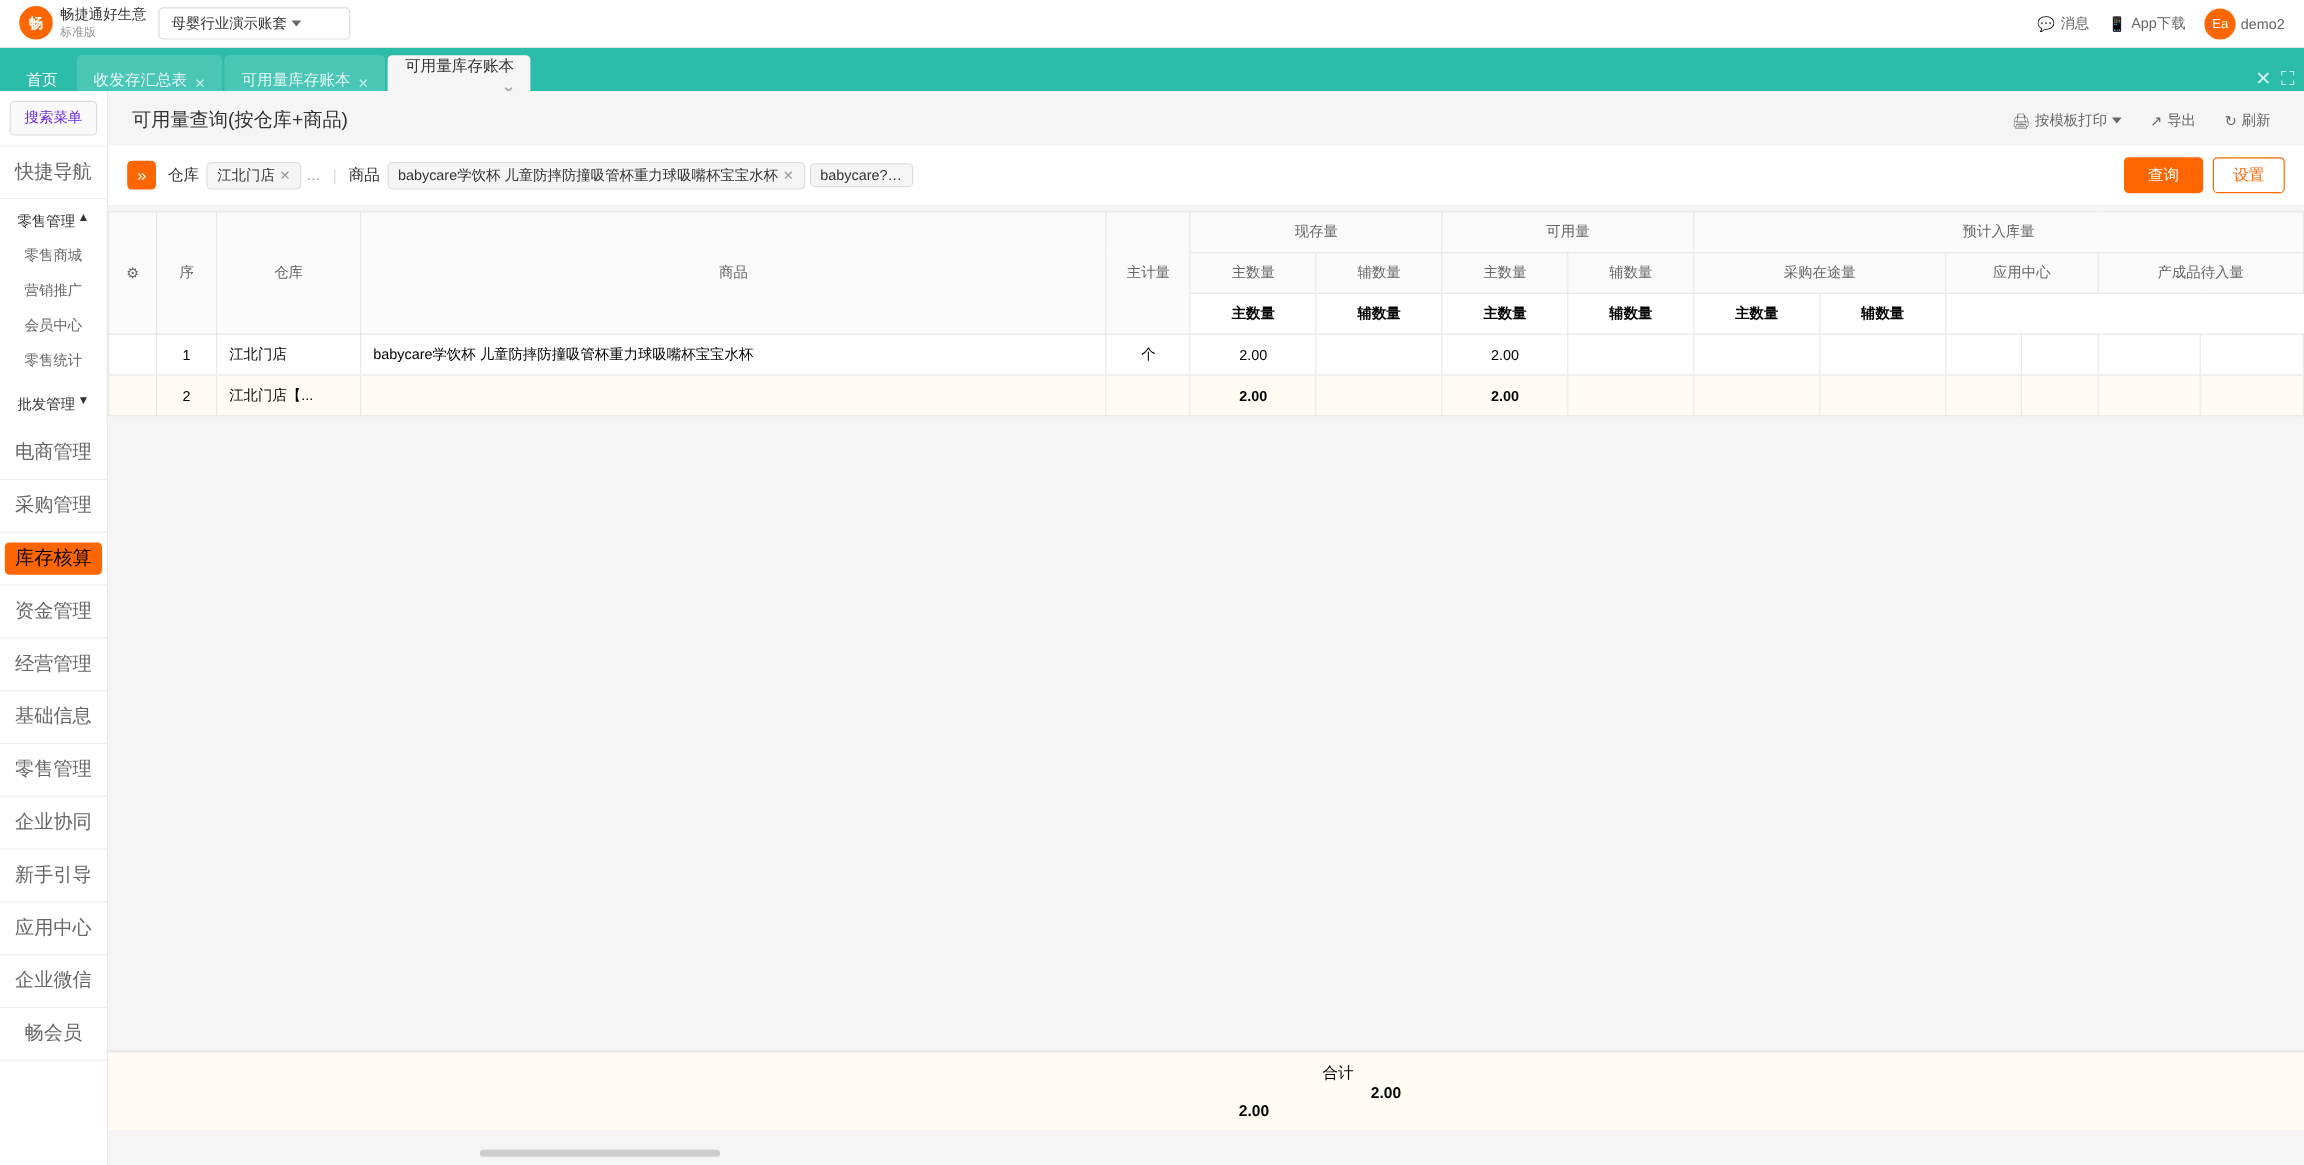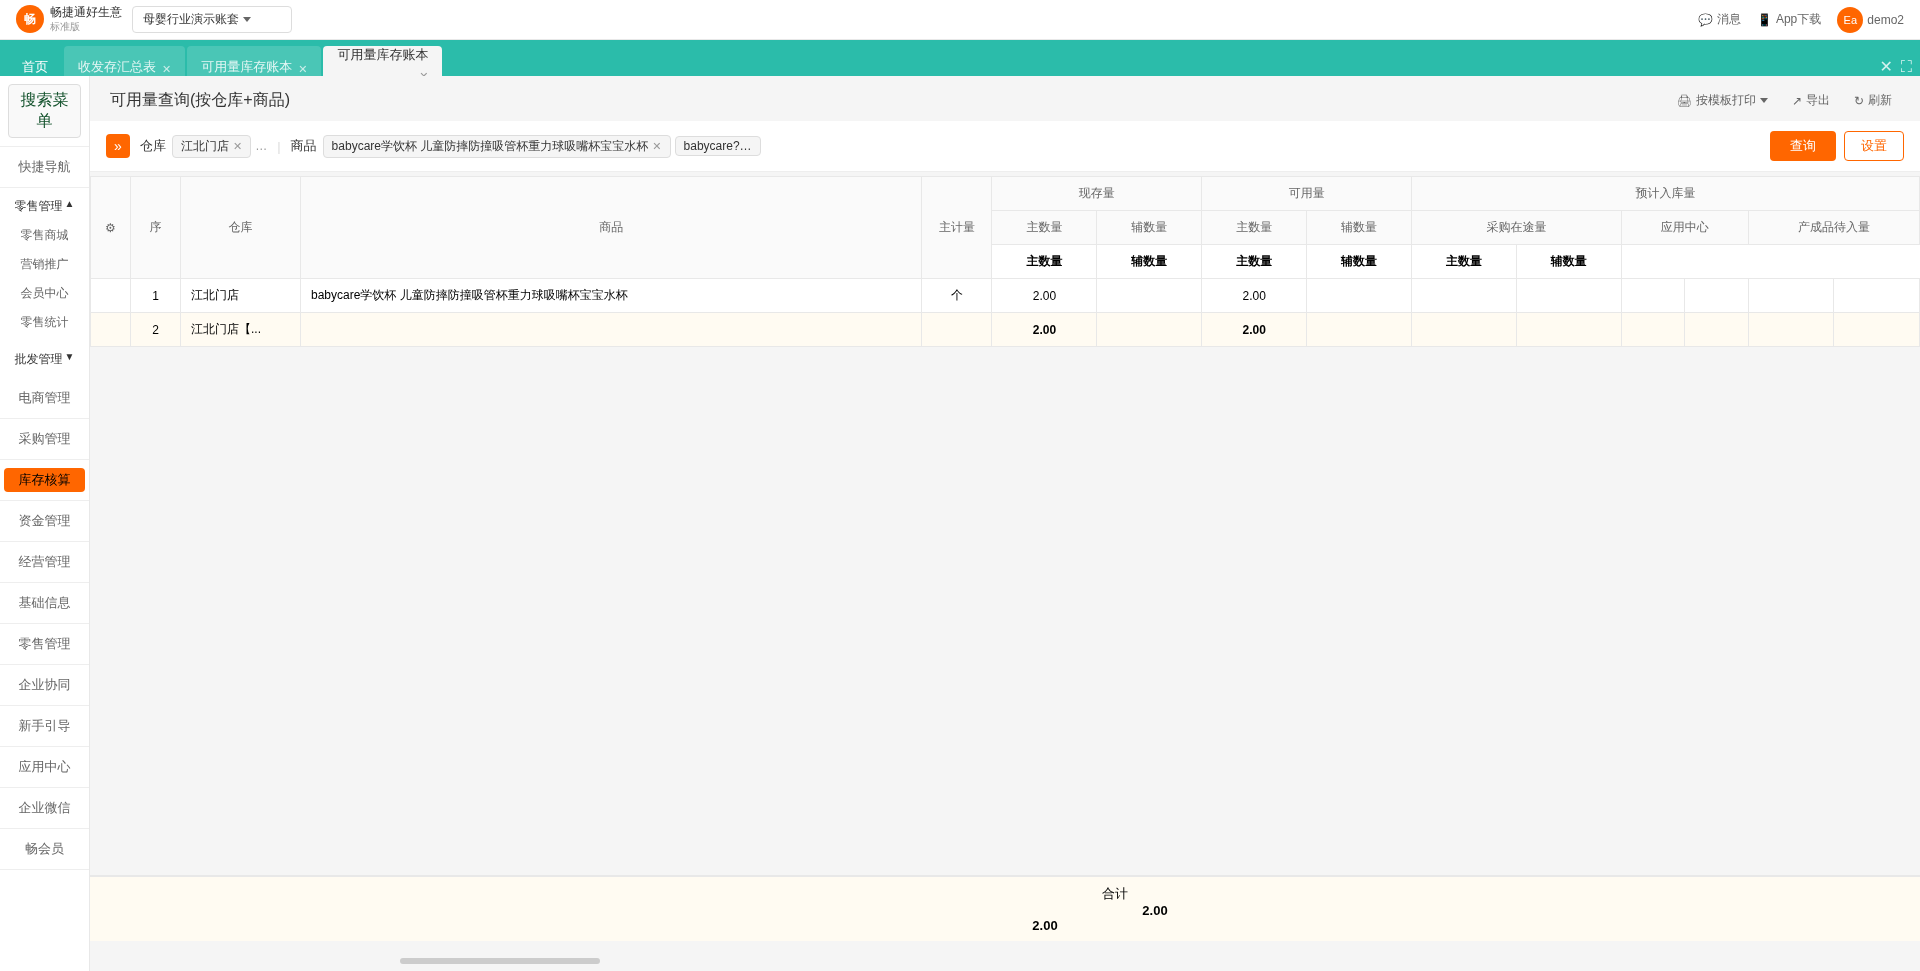--- a/index.html
+++ b/index.html
@@ -64,23 +64,23 @@
     
     .sidebar {
       width: 90px;
       background: #fff;
       border-right: 1px solid #e8e8e8;
       display: flex;
       flex-direction: column;
       overflow-y: auto;
     }
     .sidebar-search { padding: 8px; border-bottom: 1px solid #eee; }
-    .sidebar-search-box { width: 100%; padding: 5px 8px; border: 1px solid #ddd; border-radius: 4px; font-size: 16px; color: #14532d; background: #f9f9f9; text-align: center; cursor: pointer; }
+    .sidebar-search-box { width: 100%; padding: 5px 8px; border: 1px solid #ddd; border-radius: 4px; font-size: 12px; color: #6d28d9; background: #f9f9f9; text-align: center; cursor: pointer; }
     .sidebar-nav-item { padding: 8px 4px; border-bottom: 1px solid #eee; }
-    .sidebar-nav-label { font-size: 13px; color: #666; text-align: center; cursor: pointer; padding: 3px; }
+    .sidebar-nav-label { font-size: 16px; color: #666; text-align: center; cursor: pointer; padding: 3px; }
     .sidebar-nav-label.active-menu { background: #ff6600; color: #000000; border-radius: 4px; }
     .sidebar-section { padding: 4px; }
     .sidebar-section-header { display: flex; justify-content: center; gap: 2px; font-size: 12px; color: #333; padding: 6px 4px; cursor: pointer; font-weight: 500; }
     .sidebar-section-item { font-size: 12px; color: #666; padding: 6px 8px; cursor: pointer; text-align: center; }
     .triangle-icon { font-size: 10px; }
 
     
     .content-area { flex: 1; overflow: auto; padding: 0; background: #f5f5f5; }
 
     

